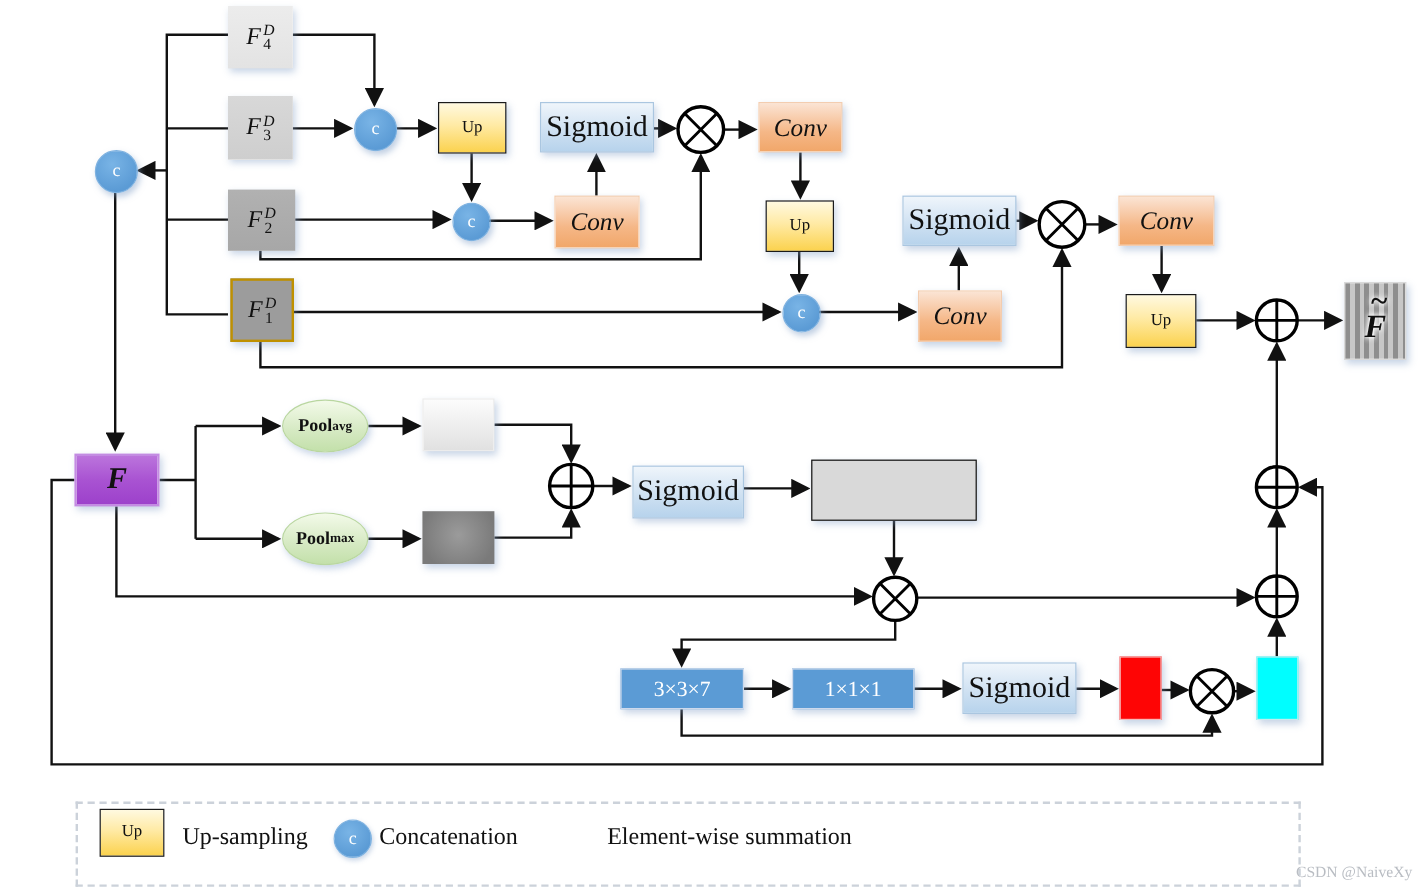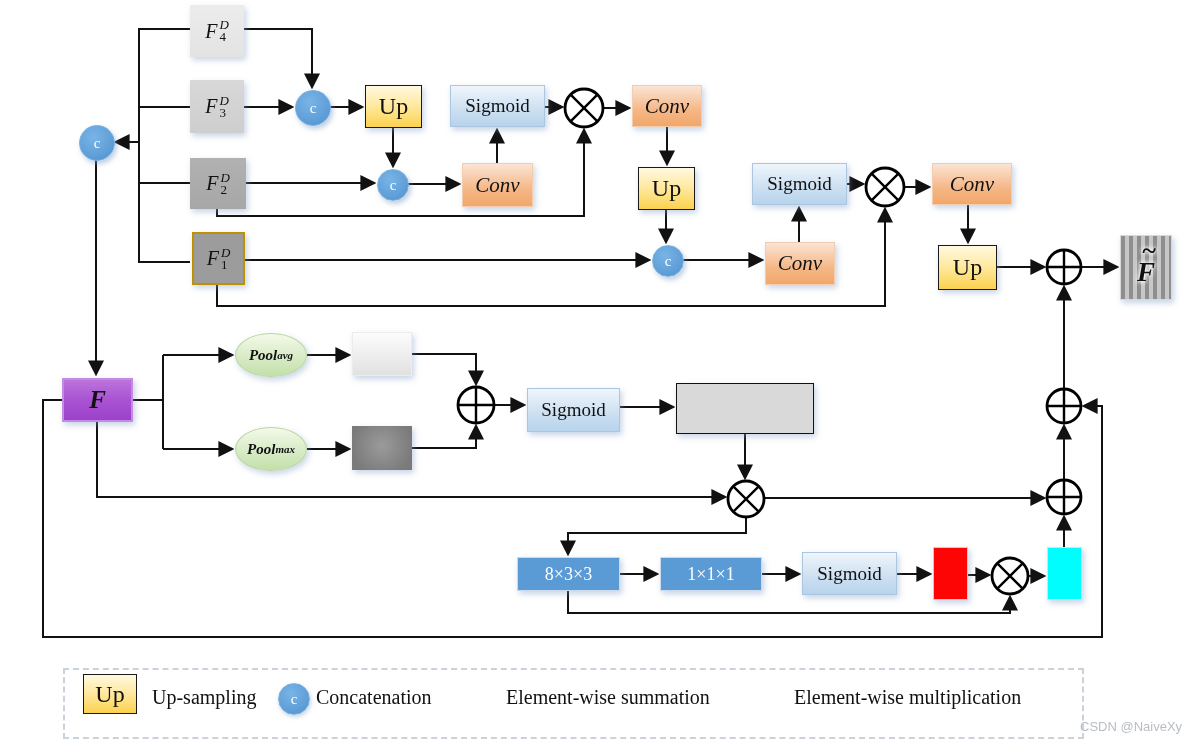--- a/index.html
+++ b/index.html
@@ -2,37 +2,37 @@
 <html><head>
 <meta charset="utf-8">
 <style>
   html,body{margin:0;padding:0;background:#fff;}
   #canvas{position:relative;width:1190px;height:745px;background:#fff;overflow:hidden;
           font-family:"Liberation Serif",serif;}
   svg.wires{position:absolute;left:0;top:0;z-index:1;}
   .block{position:absolute;z-index:2;display:flex;align-items:center;justify-content:center;
          color:#111;box-sizing:border-box;box-shadow:2px 3px 6px rgba(130,160,200,.45);}
   .yellow{background:linear-gradient(180deg,#fff9e0 0%,#ffeaa4 45%,#fbd24e 100%);
-          border:1.6px solid #1a1a1a;font-size:24px;}
+          border:1.6px solid #1a1a1a;font-size:14px;}
   .orange{background:linear-gradient(180deg,#fbe4d4 0%,#f5b787 60%,#f1a76a 100%);
           border:1px solid #f3cdb0;font-size:21px;font-style:italic;}
   .bluesoft{background:linear-gradient(180deg,#eff5fb 0%,#cfe1f2 55%,#b7d3ec 100%);
-          border:1px solid #aac6e0;font-size:19px;}
+          border:1px solid #aac6e0;font-size:25px;}
   .bluesolid{background:#5b9bd5;color:#fff;border:1px solid #cdd9ec;font-size:18px;}
   .feat{font-size:20px;}
   .feat .fb{font-style:italic;}
   .ss{display:inline-flex;flex-direction:column;margin-left:2px;font-size:13px;line-height:12px;}
   .ss .sup{font-style:italic;}
   .gray4{background:linear-gradient(180deg,#ececec,#e3e3e3);}
   .gray3{background:linear-gradient(180deg,#d8d8d8,#cecece);}
   .gray2{background:linear-gradient(180deg,#b1b1b1,#a7a7a7);}
   .gray1{background:#9c9c9c;border:2px solid #bf9000;}
   .purple{background:linear-gradient(180deg,#bb74dc 0%,#a953d2 50%,#9d41cb 100%);
           border:2px solid #c38ce2;font-weight:bold;font-style:italic;font-size:25px;}
-  .ellipse{border-radius:50%;font-style:italic;font-weight:600;font-size:15px;
+  .ellipse{border-radius:50%;font-weight:600;font-size:15px;
           background:linear-gradient(180deg,#f3fae9 0%,#d5e9c2 60%,#c3e0aa 100%);
           border:1px solid #b9d6a0;}
   .ellipse sub{font-size:11px;}
   .graylight{background:linear-gradient(180deg,#fcfcfc,#e1e1e1);border:1px solid #ececec;}
   .graydark{background:radial-gradient(circle at 50% 45%,#9b9b9b 0%,#7a7a7a 80%);}
   .redblk{background:#fe0505;border:1px solid #f5bcbc;}
   .cyanblk{background:#00feff;border:1px solid #c2eded;}
   .striped{background:repeating-linear-gradient(90deg,#8e8e8e 0 4px,#c7c7c7 4px 8px);
           border:1px solid #d9d9d9;font-weight:bold;font-style:italic;font-size:27px;}
   .striped .flab{display:flex;flex-direction:column;align-items:center;
@@ -40,21 +40,21 @@
   .striped .tilde{height:10px;line-height:7px;font-size:26px;transform:translateX(3px);}
   .mwrap{display:flex;gap:3px;background:#d9d9d9;border:1.6px solid #111;padding:0;}
   .mwrap .stripe{flex:1;}
   .s0{background:#ed7d31;}.s1{background:#ffc000;}.s2{background:#4472c4;}.s3{background:#ffff00;}
   .cnode{position:absolute;z-index:3;border-radius:50%;color:#fff;
          display:flex;align-items:center;justify-content:center;font-size:15px;
          background:radial-gradient(circle at 40% 32%,#79b4e6,#5b9bd5 72%);
          border:1px solid #7fb2e0;box-shadow:2px 3px 5px rgba(130,160,200,.5);}
   .legendbox{position:absolute;z-index:2;border:2px dashed #ccd2da;background:#fff;}
   .ltext{position:absolute;z-index:2;font-size:20px;color:#111;white-space:nowrap;}
-  .watermark{position:absolute;z-index:4;font-family:Liberation Sans, sans-serif;
+  .watermark{position:absolute;z-index:4;font-family:Liberation Serif, serif;
          font-size:13px;color:#b9bdc3;}
 </style>
 </head>
 <body>
 
 <div id="canvas">
 
   <svg class="wires" width="1190" height="745" viewBox="0 0 1190 745">
     <defs>
       <marker id="ah" viewBox="0 0 10 10" refX="8.5" refY="5" markerWidth="8" markerHeight="8" orient="auto-start-reverse">
@@ -243,21 +243,21 @@
       <span>Sigmoid</span>
     </div>
   <div class="block mwrap" style="left:676px;top:383px;width:138px;height:51px;">
     <div class="stripe s0"></div>
     <div class="stripe s1"></div>
     <div class="stripe s2"></div>
     <div class="stripe s3"></div>
   </div>
 
   <div class="block bluesolid" style="left:517px;top:557px;width:103px;height:34px;">
-      <span>8×3×3</span>
+      <span>3×3×7</span>
     </div>
   <div class="block bluesolid" style="left:660px;top:557px;width:102px;height:34px;">
       <span>1×1×1</span>
     </div>
   <div class="block bluesoft" style="left:802px;top:552px;width:95px;height:43px;">
       <span>Sigmoid</span>
     </div>
   <div class="block redblk" style="left:933px;top:547px;width:35px;height:53px;"></div>
   <div class="block cyanblk" style="left:1047px;top:547px;width:35px;height:53px;"></div>
 
@@ -277,16 +277,15 @@
   <div class="legendbox" style="left:63px;top:668px;width:1017px;height:67px;"></div>
   <div class="block yellow" style="left:83px;top:674px;width:54px;height:40px;box-shadow:none;">
       <span>Up</span>
     </div>
   <div class="ltext" style="left:152px;top:686px;">Up-sampling</div>
   <div class="cnode" style="left:278px;top:683px;width:30px;height:30px;box-shadow:1px 2px 4px rgba(130,160,200,.45);">
       <span>c</span>
     </div>
   <div class="ltext" style="left:316px;top:686px;text-align:right;">Concatenation</div>
   <div class="ltext" style="left:506px;top:686px;text-align:right;">Element-wise summation</div>
-  <div class="ltext" style="left:794px;top:686px;">Element-wise multiplication</div>
 
   <div class="watermark" style="left:1080px;top:719px;">CSDN @NaiveXy</div>
 </div>
 
 </body></html>

